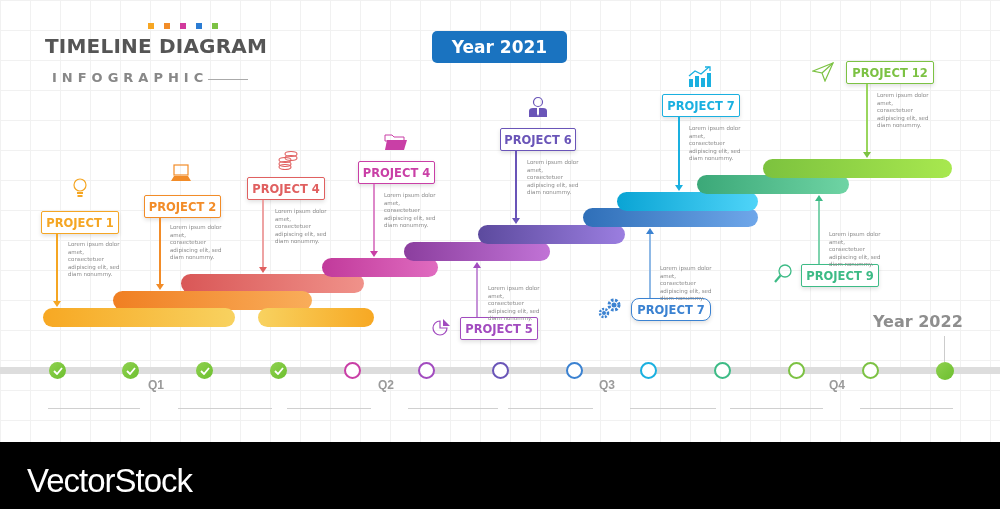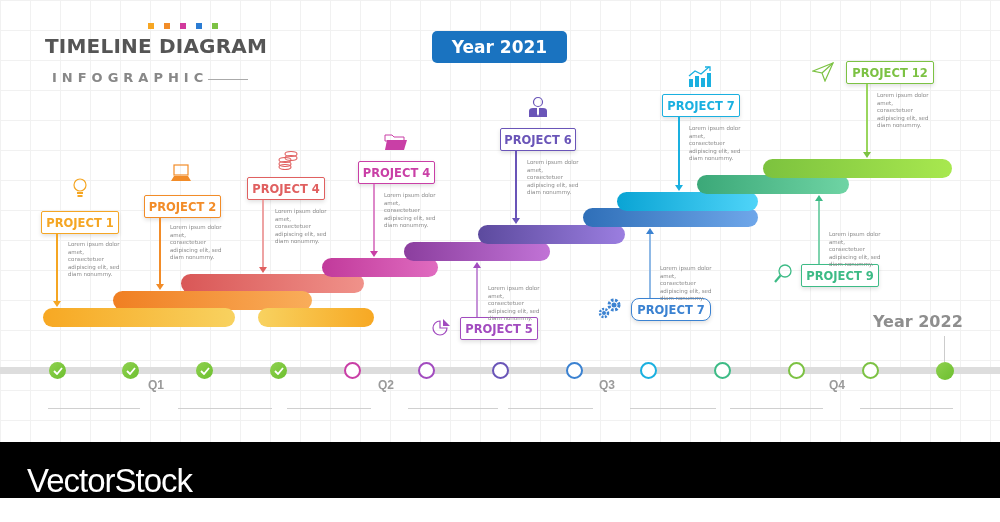--- a/index.html
+++ b/index.html
@@ -70,21 +70,21 @@
     position: absolute; top: 378px; font-family: Liberation Sans, sans-serif;
     font-weight: bold; font-size: 12px; color: #9a9a9a;
   }
   .year-end {
     position: absolute; left: 873px; top: 312px; font-family: "DejaVu Sans", sans-serif;
     font-weight: bold; font-size: 16px; color: #8e8e8e; text-align: right;
   }
   .year-end-tick { position: absolute; left: 944px; top: 336px; width: 1px; height: 26px; background: #cccccc; }
 
   .footer {
-    position: absolute; left: 0; top: 442px; width: 1000px; height: 56px; background: #000000;
+    position: absolute; left: 0; top: 442px; width: 1000px; height: 67px; background: #000000;
   }
   .footer-brand {
     position: absolute; left: 27px; top: 20px; color: #ffffff;
     font-family: "Liberation Sans", sans-serif; font-size: 33px; letter-spacing: -1px;
   }
   .footer-link {
     position: absolute; right: 28px; top: 30px; color: #ffffff;
     font-family: "Liberation Sans", sans-serif; font-size: 22px; letter-spacing: -0.5px;
   }
 </style>

